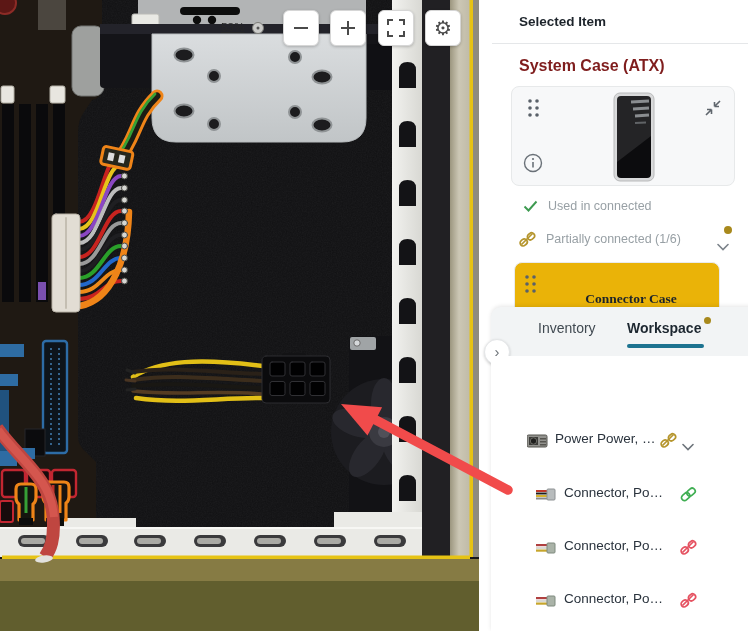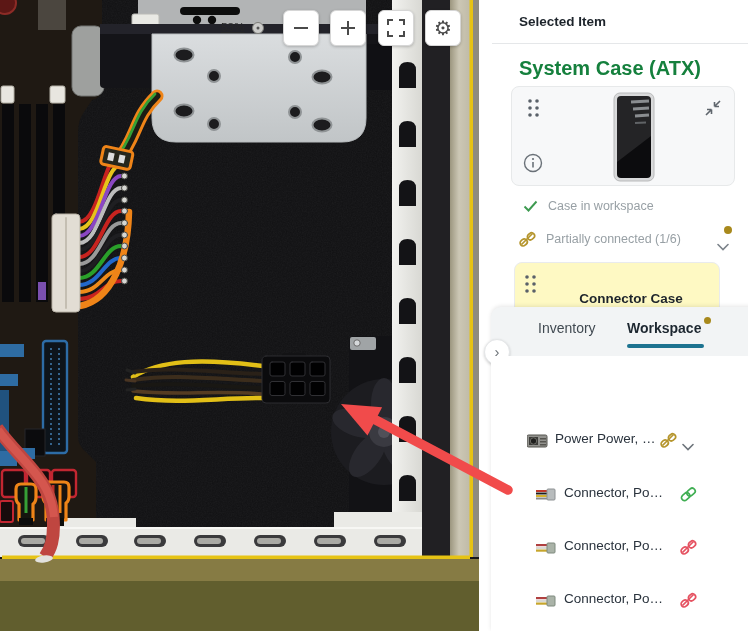--- a/index.html
+++ b/index.html
@@ -17,37 +17,37 @@
   .tb.gear { font-size:20px; color:#4a4a4a; line-height:1; }
   .zoom-label { position:absolute; left:221px; top:21px; z-index:10; font-size:11.5px;
                 color:#272727; letter-spacing:.2px;text-decoration:underline; }
 
   
   .sidebar { position:absolute; left:492px; top:0; width:268px; height:631px;
              background:#fff; z-index:20; }
   .panel-top { position:relative; height:307px; overflow:hidden; }
   .panel-header { height:44px; border-bottom:1px solid #e5e7e9; display:flex; align-items:center;
                   padding-left:27px; font-size:13.5px; font-weight:bold; color:#1d242b; }
-  .item-name { position:absolute; left:27px; top:57px; font-size:20px; font-weight:bold; color:#15803d; }
+  .item-name { position:absolute; left:27px; top:57px; font-size:16px; font-weight:bold; color:#7f1d1d; }
   .item-card { position:absolute; left:19px; top:86px; width:224px; height:100px;
                background:#f7f8f9; border:1px solid #e7e9ea; border-radius:8px; }
   .drag-dots { position:absolute; left:14px; top:10px; }
   .drag-dots2 { position:absolute; left:8px; top:10px; }
   .tower { position:absolute; left:101px; top:5px; }
   .collapse-ic { position:absolute; right:12px; top:12px; }
   .info-ic { position:absolute; left:11px; bottom:8px; }
   .status-row { position:absolute; left:26px; display:flex; align-items:center; gap:10px;
                 font-size:12.5px; color:#98a0a5; }
   .status-row.r1 { top:199px; left:31px; }
   .status-row.r2 { top:231px; }
   .status-chevron { position:absolute; left:225px; top:237px; }
   .gold-dot { position:absolute; width:8px; height:8px; border-radius:50%; background:#a8891c; }
   .gold-dot.card-dot { left:232px; top:226px; }
   .child-card { position:absolute; left:22px; top:262px; width:206px; height:70px;
-                background:#fef9c3; border:1px solid #e9ebed; border-radius:8px; }
+                background:#eab308; border:1px solid #e9ebed; border-radius:8px;font-family:Liberation Serif, serif; }
   .child-label { position:absolute; left:0; right:0; top:28px; text-align:center;
                  padding-left:28px; font-size:13.5px; font-weight:bold; color:#1d242b; }
   .scroll-thumb { position:absolute; width:7px; border-radius:4px; background:#9aa1a7; }
   .thumb-top { left:259px; top:50px; height:73px; }
   .thumb-bottom { right:2px; top:171px; height:57px; }
 
   
   .tab-panel { position:absolute; left:-1px; top:307px; width:269px; height:324px;
                background:#f2f4f5; border-top-left-radius:10px;
                box-shadow:0 -1px 4px rgba(0,0,0,.10); }
@@ -429,21 +429,21 @@
           <circle cx="10" cy="6" r="1.1" fill="#6a7178"></circle>
             <line x1="10" y1="9" x2="10" y2="14.5" stroke="#6a7178" stroke-width="1.6"></line>
           </svg>
       </span>
     </div>
 
     <div class="status-row r1">
       <svg width="15" height="12">
         <path d="M1.5,6.5 L5.5,10.5 L13.5,1.5" fill="none" stroke="#3d9a50" stroke-width="1.9"></path>
         </svg>
-      <span>Case in workspace</span>
+      <span>Used in connected</span>
     </div>
     <div class="status-row r2">
       <svg width="18" height="16" class="ic-gold">
           <use href="#i-unlink"></use>
         </svg>
       <span>Partially connected (1/6)</span>
     </div>
     <span class="status-chevron">
       <svg width="12" height="8" style="color:#7c838a">
           <use href="#i-chevron-down"></use>

